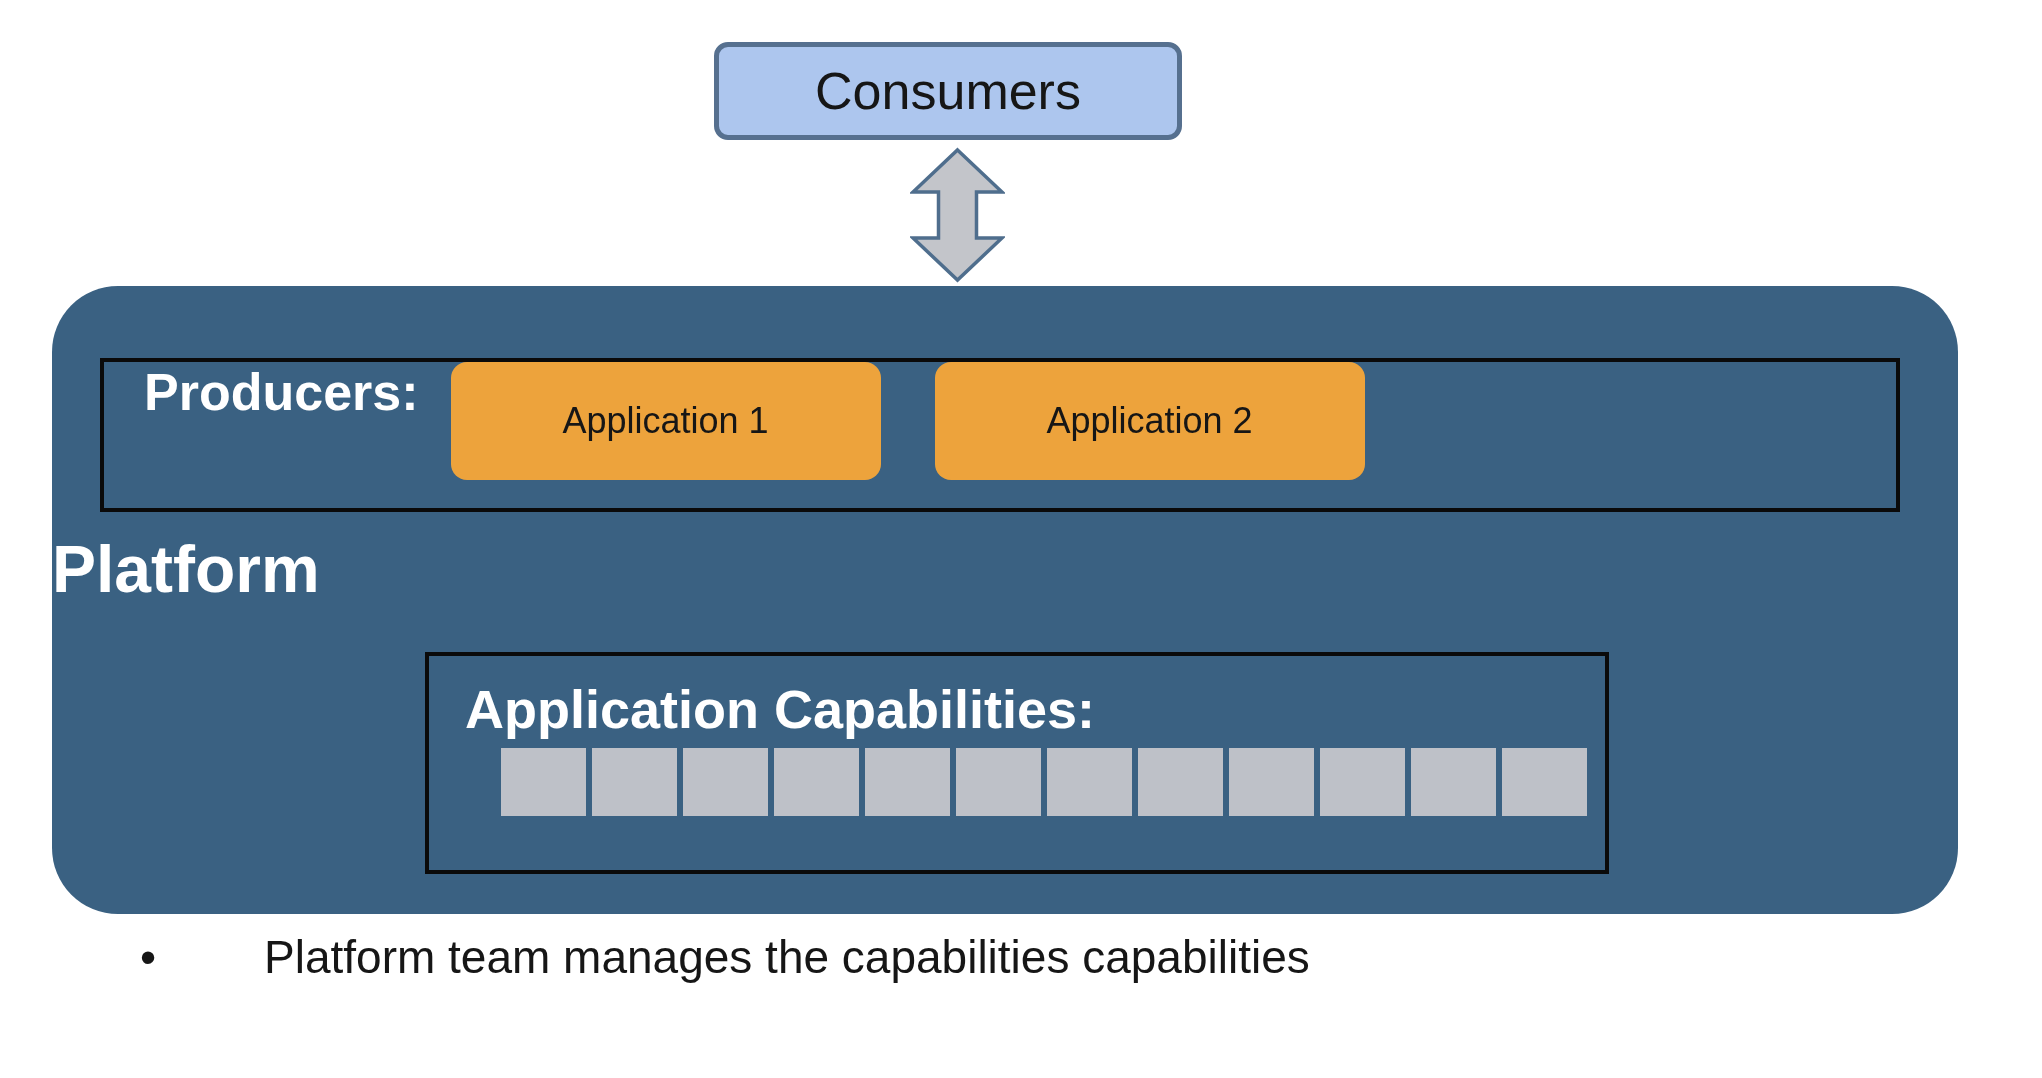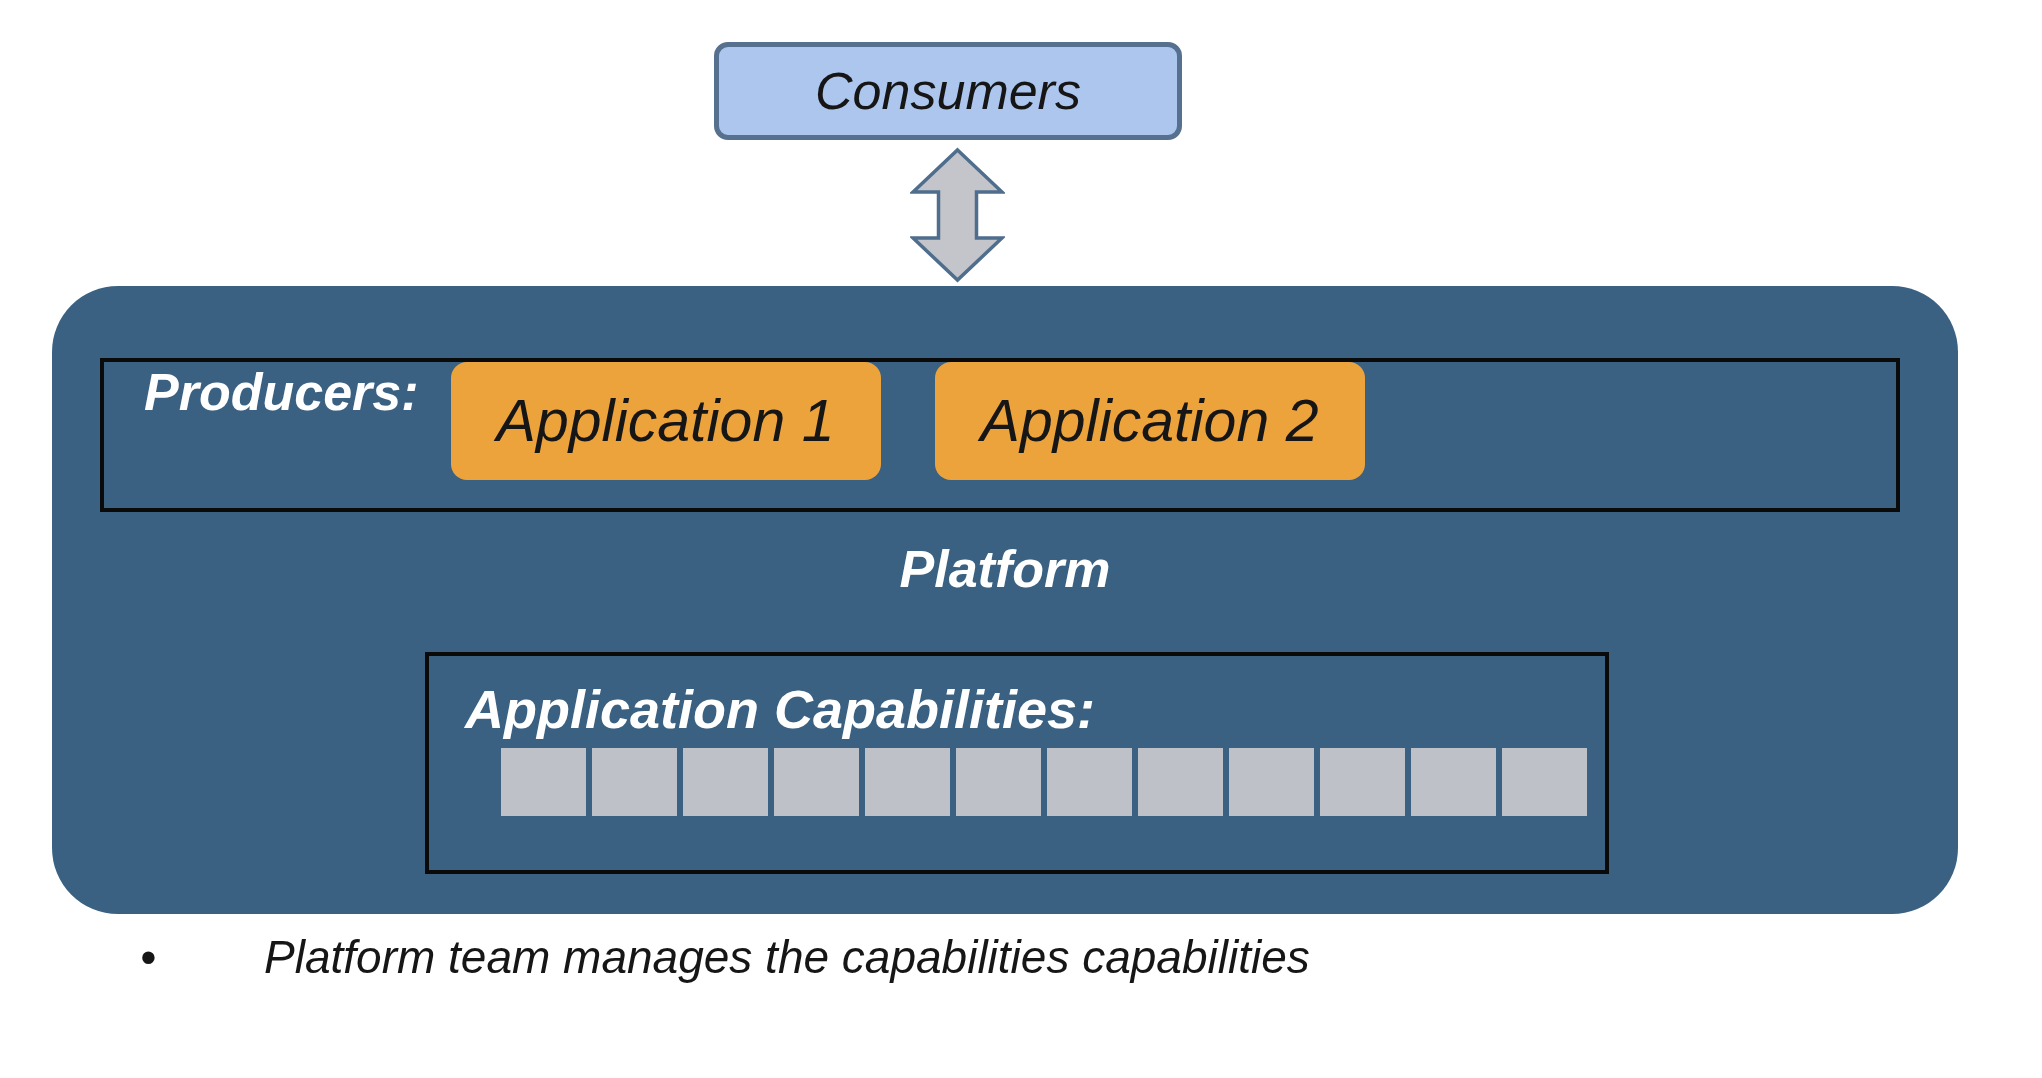--- a/index.html
+++ b/index.html
@@ -14,21 +14,20 @@
     --text-dark:#161616;
     --text-light:#FFFFFF;
   }
   html,body{margin:0;padding:0;background:#ffffff;}
   .canvas{
     position:relative;
     width:1972px;height:1078px;
     background:#ffffff;
     font-family:"Liberation Sans", sans-serif;
     overflow:hidden;
-    font-style:italic;
   }
 
   
   .consumers-box{
     position:absolute;left:714px;top:42px;width:468px;height:98px;
     box-sizing:border-box;
     background:var(--consumers-fill);
     border:5px solid var(--consumers-border);
     border-radius:14px;
     display:flex;align-items:center;justify-content:center;
@@ -56,31 +55,30 @@
   .producers-label{
     color:var(--text-light);
     font-weight:bold;font-size:52px;
     margin-right:20px;white-space:nowrap;
   }
   .app-box{
     width:430px;height:118px;
     background:var(--orange);
     border-radius:16px;
     display:flex;align-items:center;justify-content:center;
-    font-size:59px;color:var(--text-dark);
+    font-size:36px;color:var(--text-dark);
     margin-left:54px;flex:0 0 auto;
   }
   .app-box.first{margin-left:12px;}
 
   
   .platform-title{
     position:absolute;left:0;top:240px;width:100%;
-    text-align:center;
     color:var(--text-light);
-    font-weight:bold;font-size:52px;line-height:86px;
+    font-weight:bold;font-size:66px;line-height:86px;
   }
 
   
   .foundational-box{
     position:absolute;left:373px;top:366px;width:1184px;height:222px;
     box-sizing:border-box;
     border:4px solid var(--box-border);
   }
   .foundational-label{
     color:var(--text-light);

